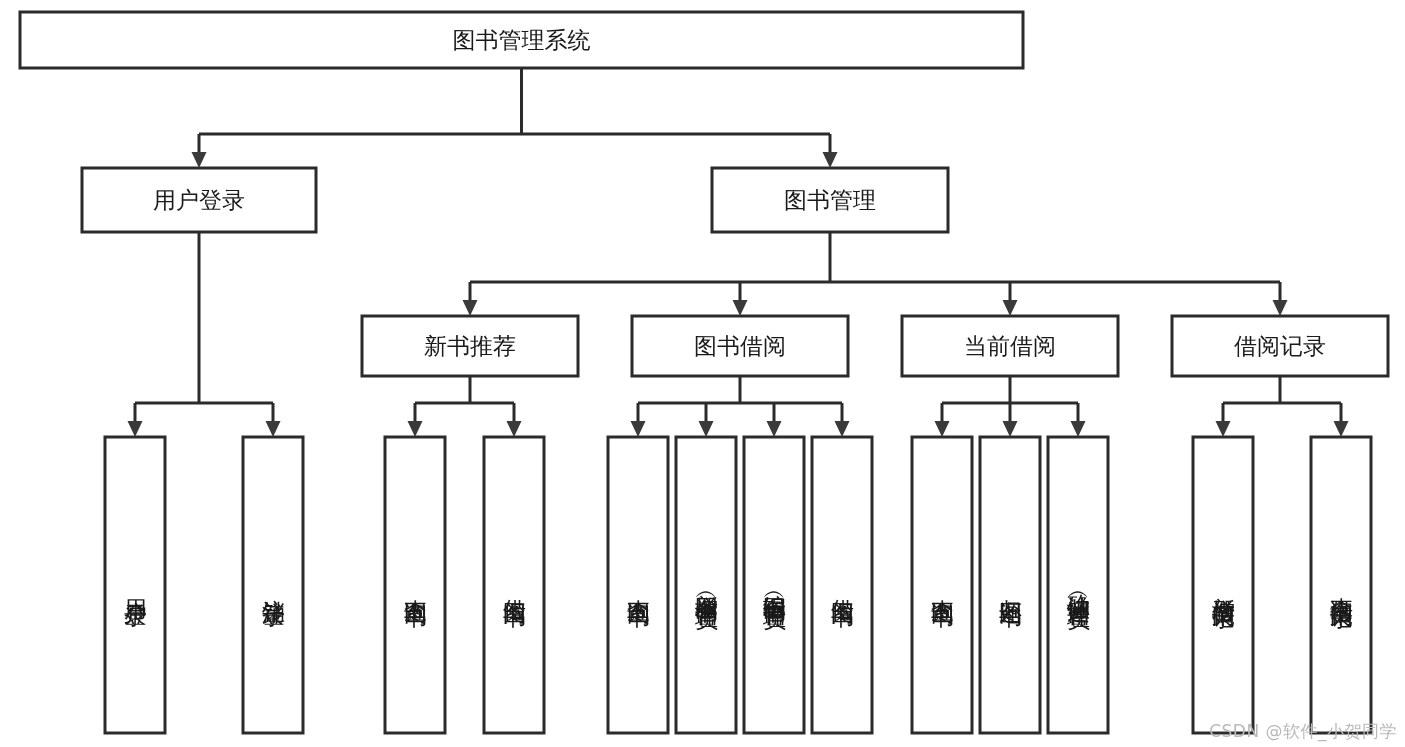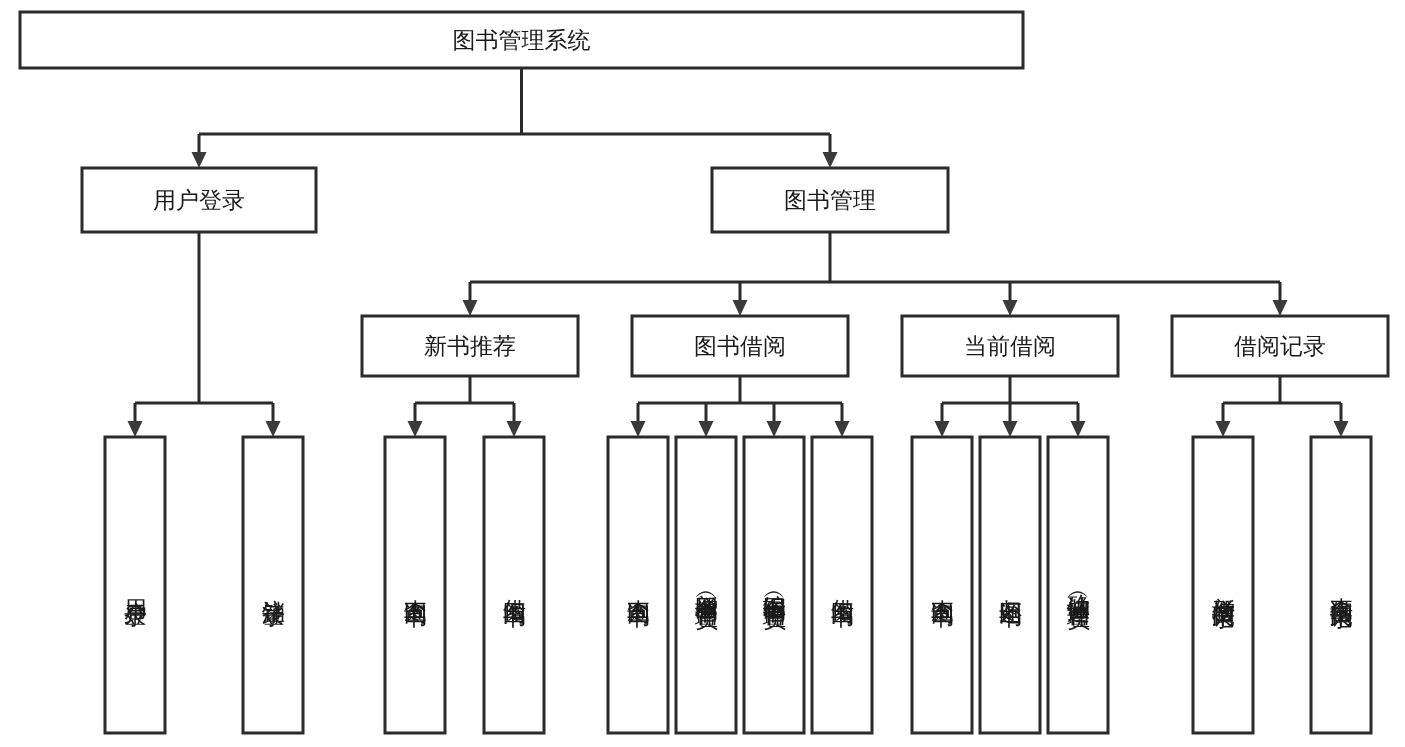--- a/index.html
+++ b/index.html
@@ -211,14 +211,15 @@
         <span class="leaf-label">确认归还（管理员）</span>
       </div>
       <div class="leaf-label-wrap" style="left: 1193px; top: 437px; width: 60px; height: 296px;">
         <span class="leaf-label">新增借阅记录</span>
       </div>
       <div class="leaf-label-wrap" style="left: 1311px; top: 437px; width: 60px; height: 296px;">
         <span class="leaf-label">查询借阅记录</span>
       </div>
     </div>
 
+  <div class="watermark">CSDN @软件_小贺同学</div>
 
 </div>
 
 </body></html>

